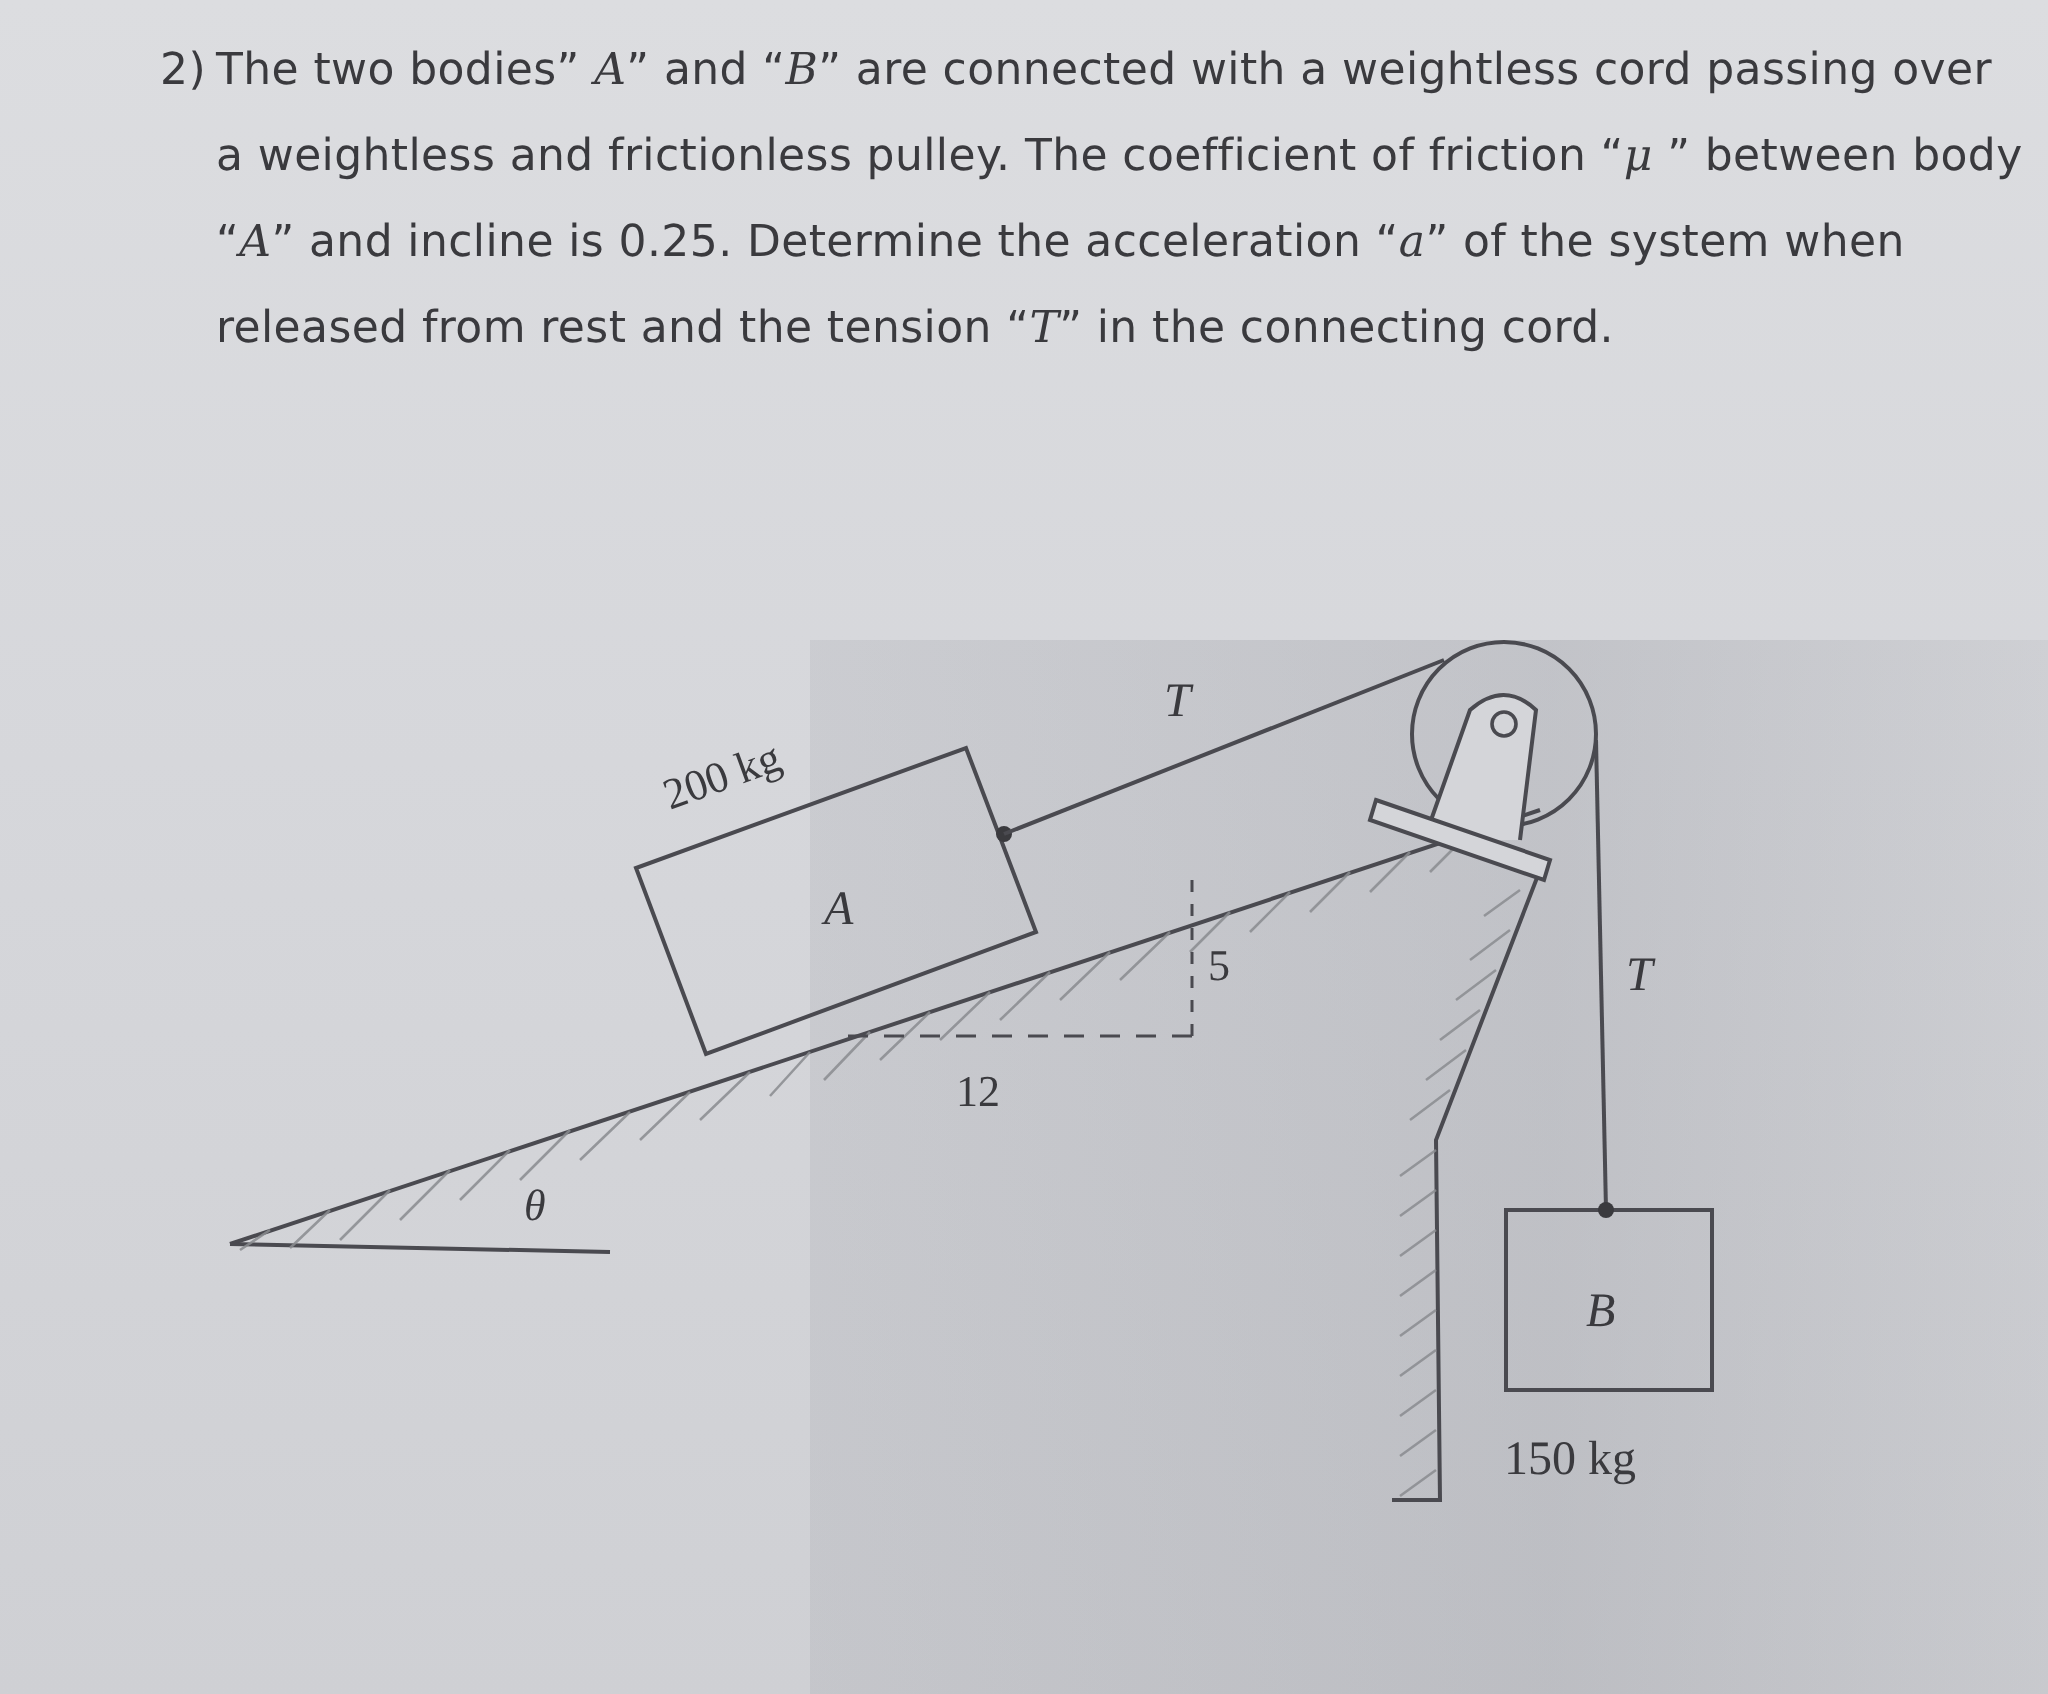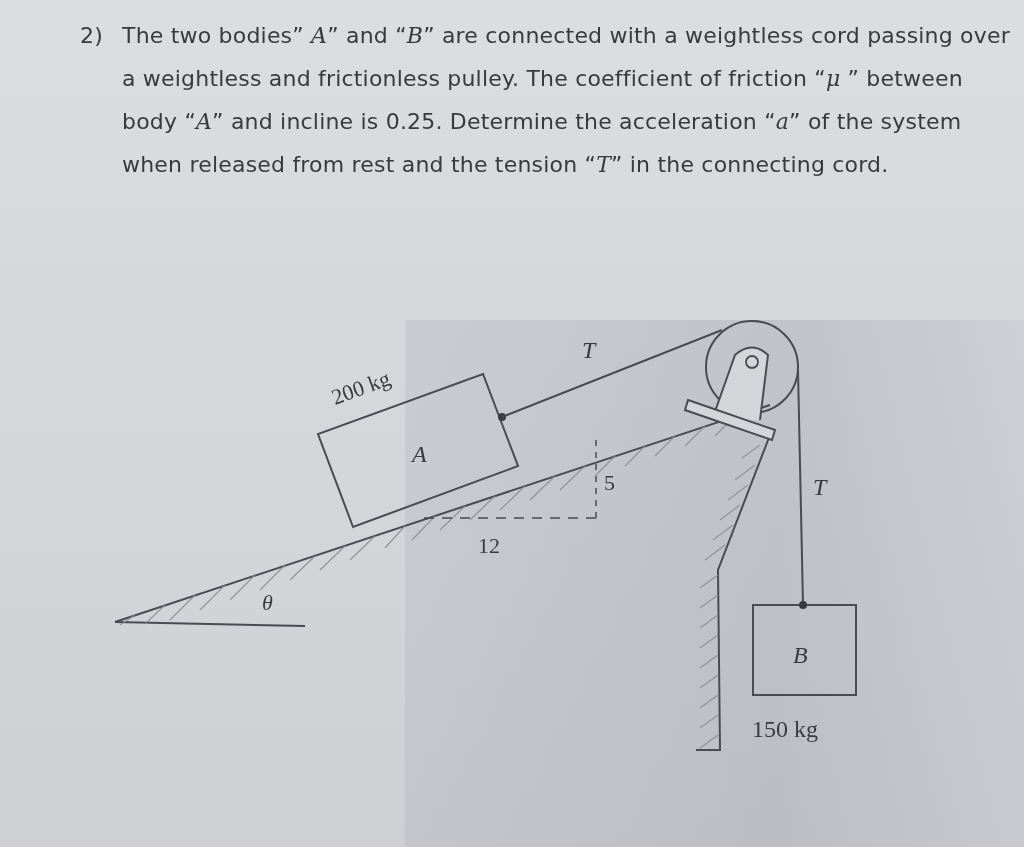--- a/index.html
+++ b/index.html
@@ -11,21 +11,21 @@
   .shade {
     position:absolute; left:405px; top:320px; width:619px; height:527px;
     background: linear-gradient(90deg, rgba(150,152,160,0.18) 0%, rgba(140,142,150,0.28) 60%, rgba(160,162,168,0.15) 100%);
     pointer-events:none;
   }
   .problem {
     position:absolute; left:80px; top:14px; width:935px;
     color:#3a3a3e; font-size:22px; line-height:43px; letter-spacing:0.2px;
   }
   .problem .num { position:absolute; left:0; top:0; }
-  .problem .body { margin-left:42px; }
+  .problem .body { margin-left:28px; }
   .problem i, .problem .var { font-family:"DejaVu Serif", serif; font-style:italic; }
   .lbl { font-family:"Liberation Serif", serif; fill:#3a3a3e; }
   .lbl-i { font-family:"Liberation Serif", serif; font-style:italic; fill:#3a3a3e; }
   svg { position:absolute; left:0; top:0; }
 </style>
 </head>
 <body>
 
 <div class="shade"></div>
 

